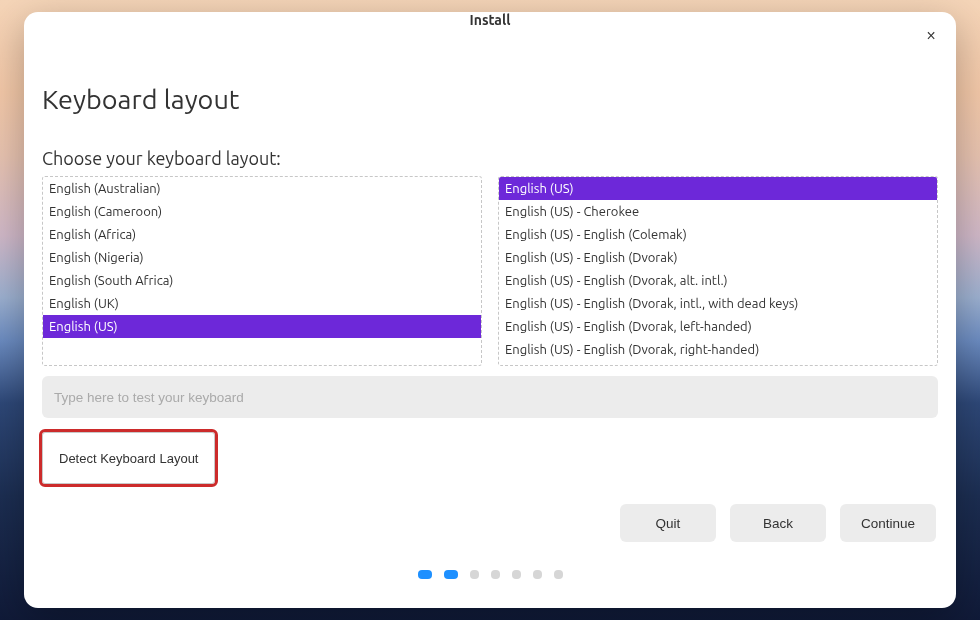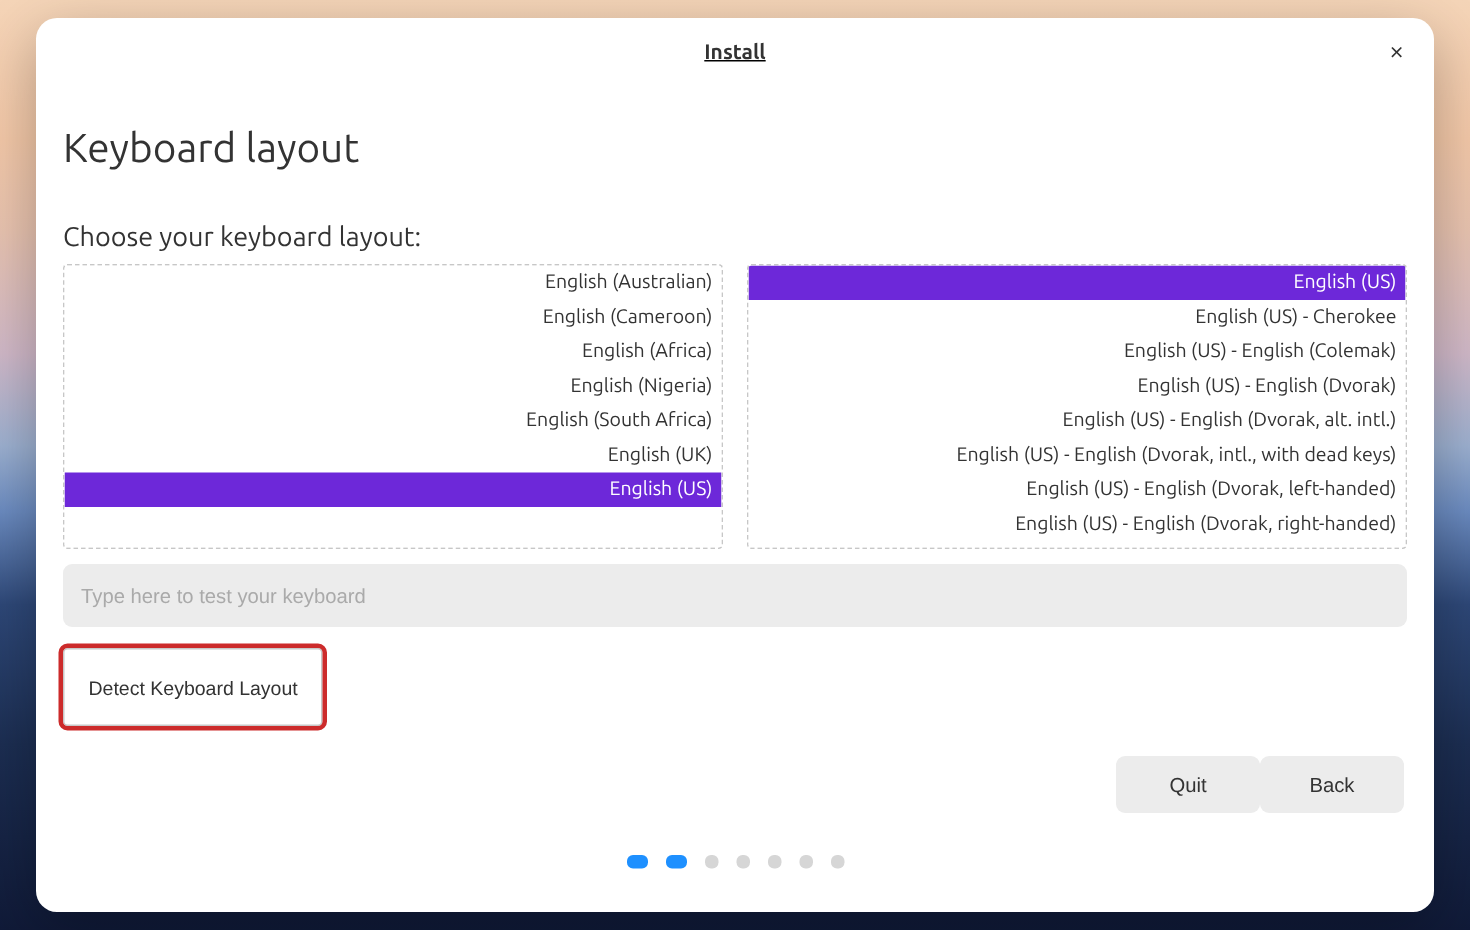--- a/index.html
+++ b/index.html
@@ -19,40 +19,40 @@
       left: 24px; right: 24px; top: 12px; bottom: 12px;
       background: #fff;
       border-radius: 14px;
       box-shadow: 0 12px 40px rgba(0,0,0,.28);
       display: flex;
       flex-direction: column;
     }
     .titlebar {
       position: relative;
       height: 44px;
-      display: flex; align-items: center; justify-content: center;
-      border-top-left-radius: 14px; border-top-right-radius: 14px; text-decoration: underline;
+      display: flex; justify-content: center;
+      border-top-left-radius: 14px; border-top-right-radius: 14px;
     }
     .titlebar-title { font-size: 14px; font-weight: 600; color:#333; }
     .close-x {
       position: absolute; right: 14px; top: 50%; transform: translateY(-50%);
       font-size: 18px; color:#333; line-height:1;
       width: 22px; height:22px; border-radius:50%;
       display:flex;align-items:center;justify-content:center;
       cursor: pointer;
     }
     .content {
       flex: 1; padding: 28px 18px 0 18px;
       display:flex; flex-direction:column;
     }
     .page-heading {
       font-size: 27px; font-weight: 400; color:#333; margin-bottom: 34px;
     }
     .choose-label { font-size: 18px; color:#333; margin-bottom: 8px; }
-    .lists-row { display:flex; gap:16px;text-align:right; }
+    .lists-row { display:flex; gap:16px; }
     .layout-list, .variant-list {
       flex:1;
       height: 190px;
       border: 1.5px dashed #c7c7c7;
       border-radius: 3px;
       overflow: hidden;
       position: relative;
       background:#fff;
     }
     .list-inner {
@@ -93,21 +93,21 @@
       outline-offset: 0px;
       font-size: 13px;
       color:#333;
       height: 52px;
       padding: 0 16px;
       border-radius:3px;
       cursor:pointer;
     }
     .footer-buttons {
       margin-top: 20px;
-      display:flex; justify-content:flex-end; 
+      display:flex; justify-content:flex-end; gap:14px;
       padding-right: 2px;
     }
     .footer-buttons button {
       min-width: 96px;
       height: 38px;
       background:#ececec;
       border: none;
       border-radius:6px;
       font-size:13.5px;
       color:#333;
@@ -162,20 +162,21 @@
       </div>
     </div>
 
     <input class="test-input" type="text" placeholder="Type here to test your keyboard" style="">
 
     <button class="detect-btn">Detect Keyboard Layout</button>
 
     <div class="footer-buttons">
       <button>Quit</button>
       <button>Back</button>
+      <button>Continue</button>
     </div>
 
     <div class="progress-dots" id="progress-dots">
         <span class="dot active"></span>
         <span class="dot active"></span>
         <span class="dot"></span>
         <span class="dot"></span>
         <span class="dot"></span>
         <span class="dot"></span>
         <span class="dot"></span>

